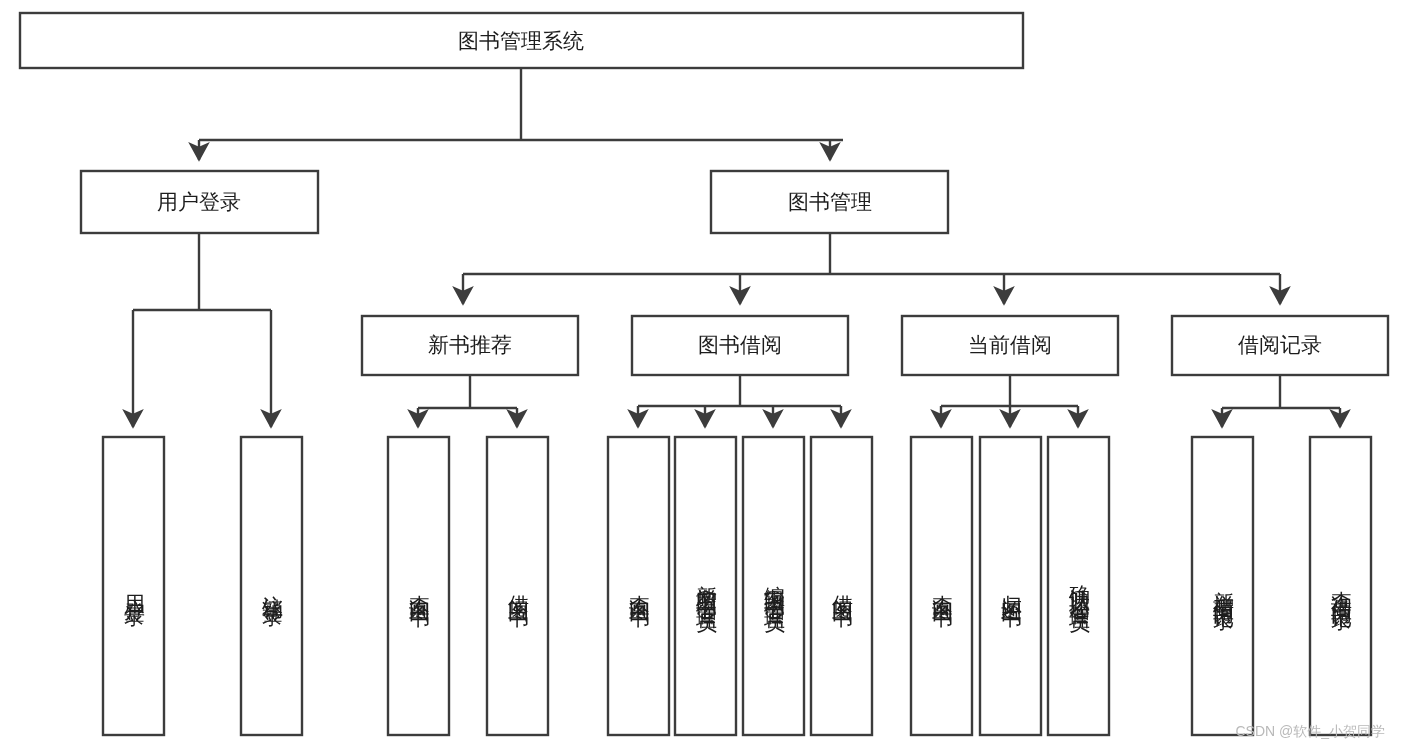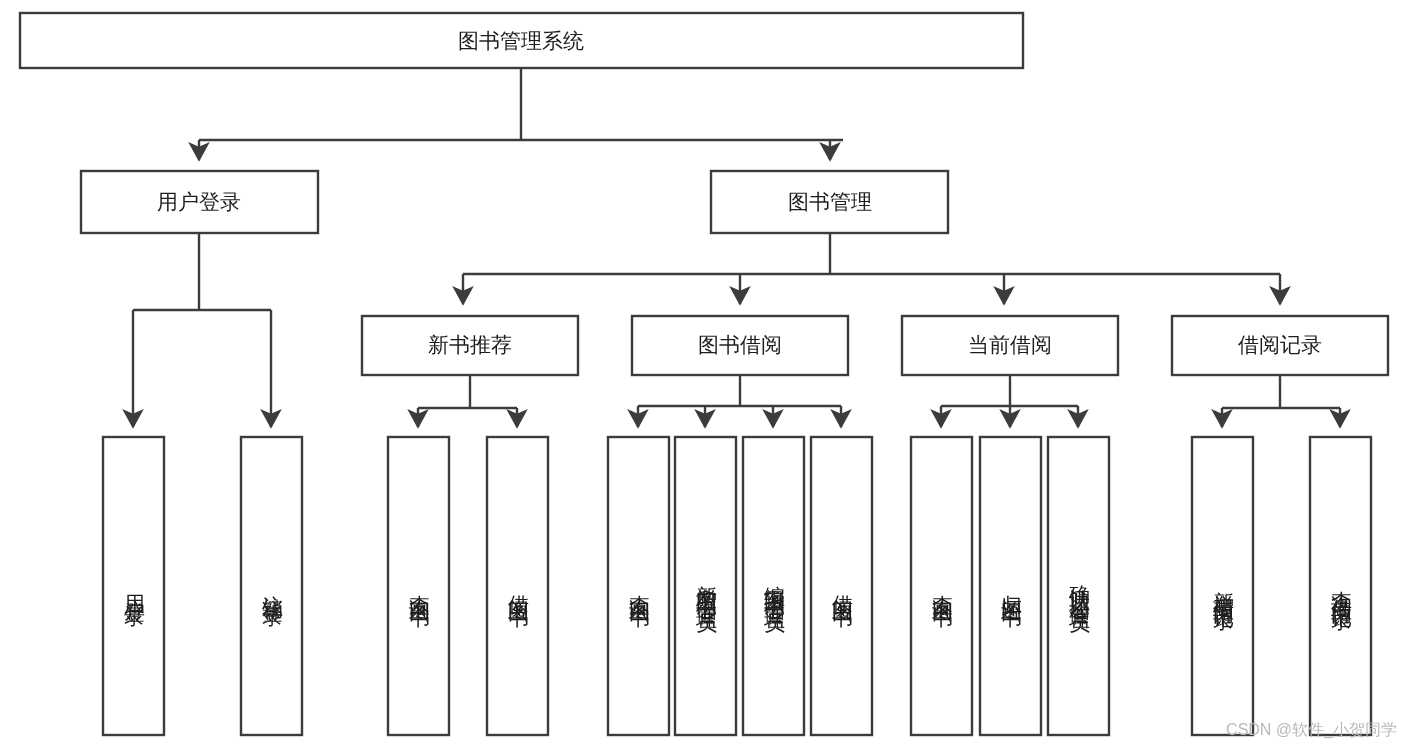--- a/index.html
+++ b/index.html
@@ -52,24 +52,24 @@
     stroke: #3c3c3c;
     stroke-width: 2.4;
     fill: none;
     stroke-linecap: butt;
   }
   .arrow-head {
     fill: #3c3c3c;
   }
   .watermark {
     position: absolute;
-    right: 8px;
+    right: 20px;
     bottom: 6px;
     font-family: "Liberation Sans", "DejaVu Sans", sans-serif;
-    font-size: 16px;
+    font-size: 14px;
     color: #b9b9b9;
     white-space: nowrap;
     user-select: none;
   }
 </style>
 </head>
 <body>
 
 <div id="diagram-root">
 

